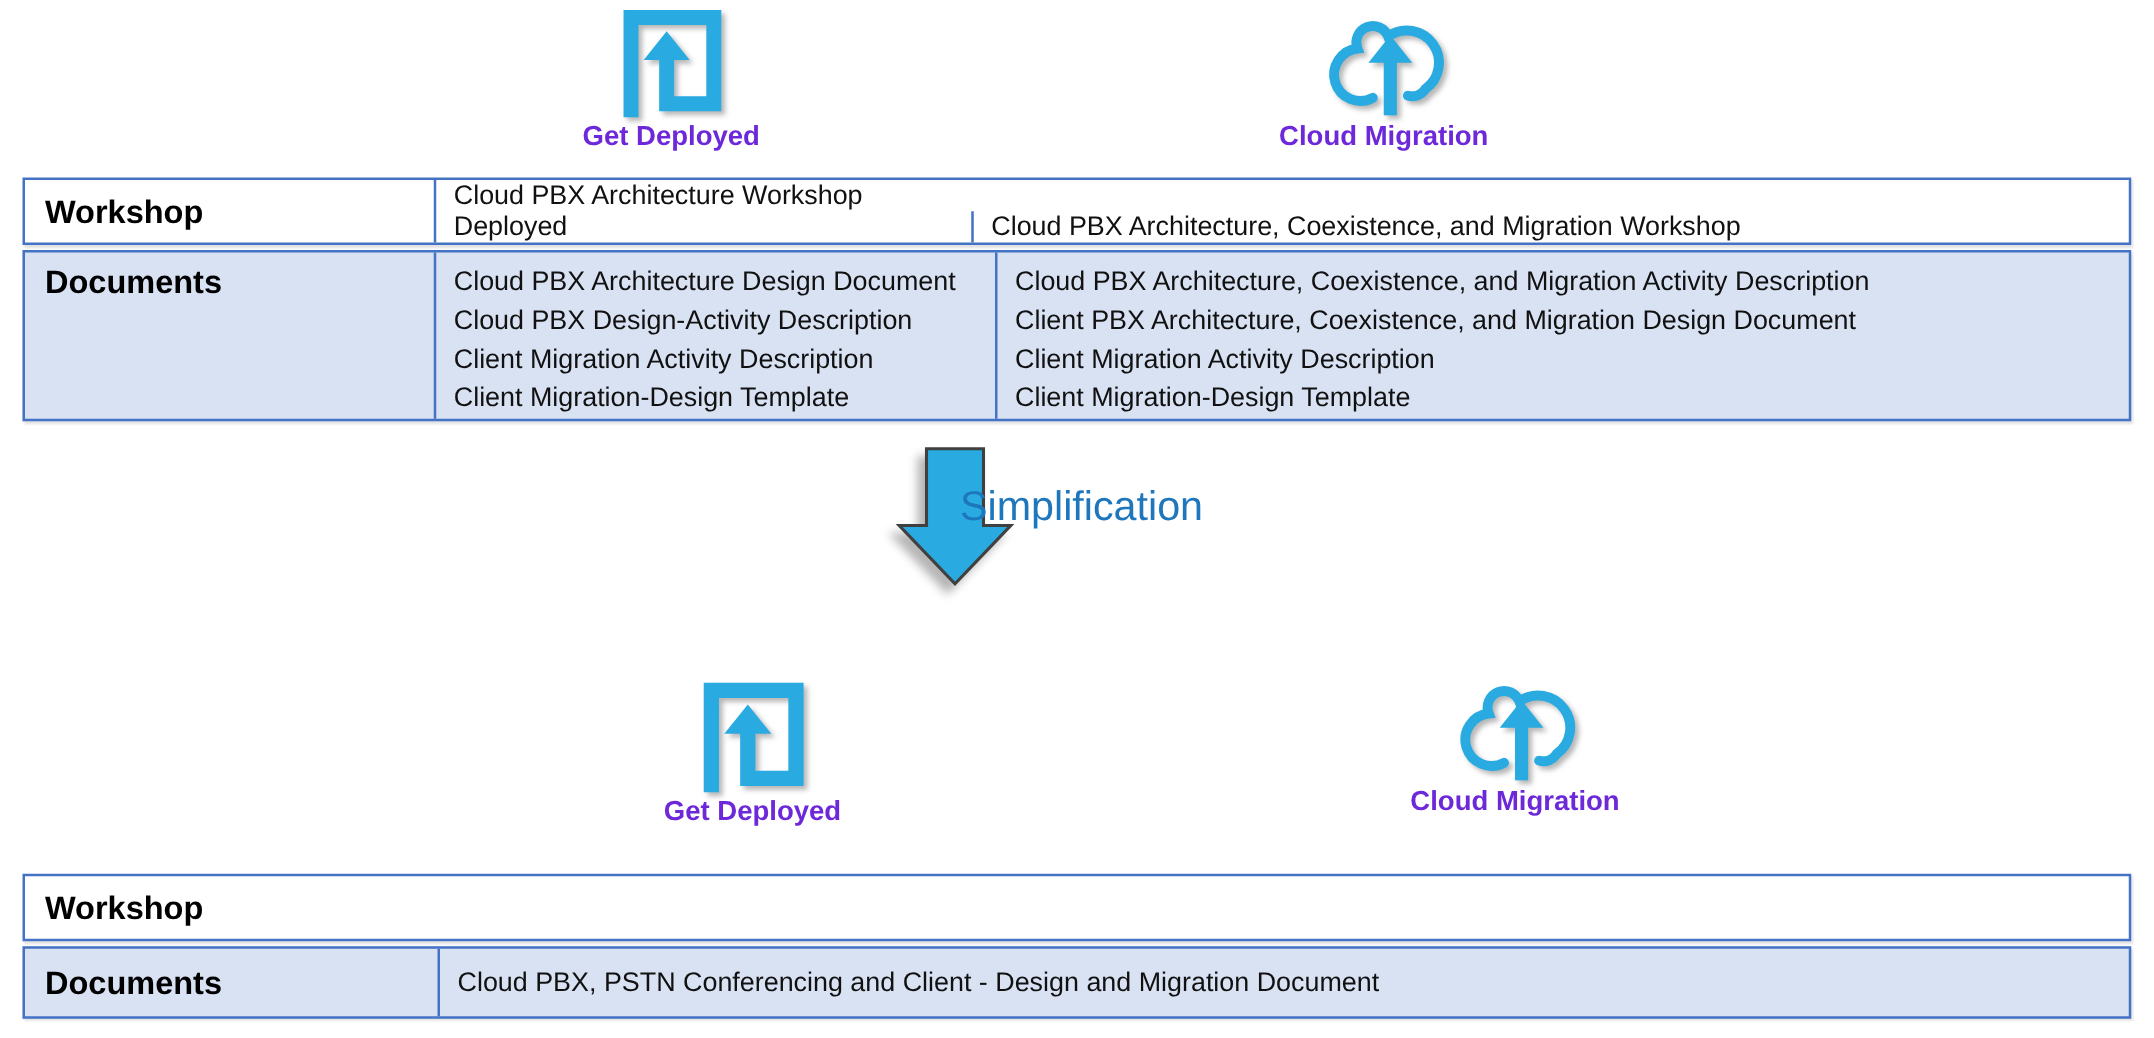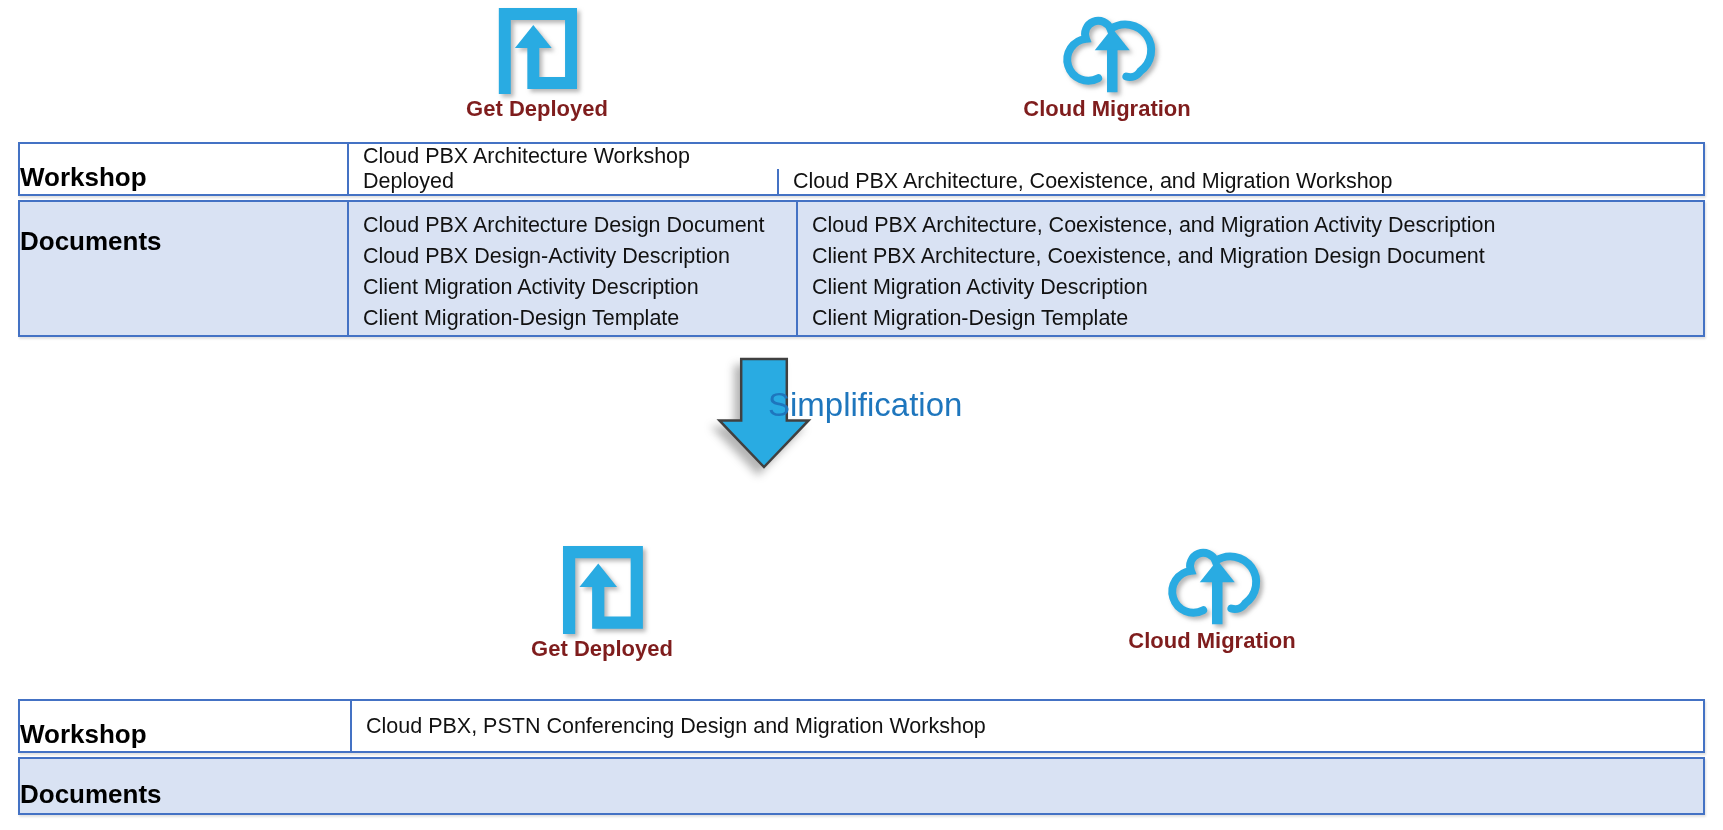--- a/index.html
+++ b/index.html
@@ -6,37 +6,37 @@
   body{
     width:1723px;height:830px;background:#ffffff;
     font-family:"Liberation Sans",sans-serif;color:#111111;
     position:relative;overflow:hidden;
   }
   .stage{position:absolute;inset:0;}
 
   
   .icon-block{position:absolute;display:flex;flex-direction:column;align-items:center;}
   .icon-svg{filter:drop-shadow(3px 3px 2px rgba(110,110,110,0.5));}
-  .icon-label{font-weight:700;font-size:22px;color:#7f1d1d;margin-top:2px;white-space:nowrap;letter-spacing:0px;}
+  .icon-label{font-weight:700;font-size:22px;color:#6d28d9;margin-top:2px;white-space:nowrap;letter-spacing:0px;}
 
   .cyan-stroke{stroke:var(--icon_cyan);fill:none;}
   .cyan-fill{fill:var(--icon_cyan);}
 
   
   .tbl{position:absolute;}
   .trow{
     display:flex;box-sizing:border-box;background:#ffffff;
     border:2px solid var(--table_border);
     box-shadow:1px 2px 2px rgba(0,0,0,0.12);
   }
   .trow.alt{background:var(--documents_row_bg);}
   .tgap{height:4px;}
   .cell{box-sizing:border-box;display:flex;align-items:center;}
   .cell + .cell{border-left:2px solid var(--table_border);}
-  .cell.head{font-weight:700;font-size:26px;color:#000;margin-top:16px;}
+  .cell.head{font-weight:700;font-size:26px;padding-left:16px;color:#000;}
   .cell.body{font-size:21.5px;padding-left:14px;padding-right:10px;}
   .cell.top-align{align-items:flex-start;padding-top:8px;}
   .doc-lines{line-height:31px;font-size:21.5px;}
 
   
   .big-arrow{position:absolute;filter:drop-shadow(-6px 7px 4px rgba(90,90,90,0.45));}
   .arrow-poly{fill:var(--arrow_fill);stroke:var(--arrow_outline);stroke-width:2.5;stroke-linejoin:miter;}
   .simp-label{
     position:absolute;font-size:33px;color:var(--simplification_color);
     white-space:nowrap;
@@ -114,23 +114,23 @@
       <path class="cyan-stroke" d="M50,87 A24,24 0 1 1 36,42 A15,15 0 0 1 64,31 A26,26 0 1 1 98,79 A14,14 0 0 1 82,85" stroke-width="9" stroke-linecap="round"></path>
       <polygon class="cyan-fill" points="66,30 86,55 46,55"></polygon>
       <rect class="cyan-fill" x="60" y="54" width="12" height="49"></rect>
     </svg>
     <div class="icon-label">Cloud Migration</div>
   </div>
 
   <div class="tbl" style="left:18px;top:699px;width:1687px;">
     <div class="trow" style="height:54px;">
       <div class="cell head" style="width:330px;">Workshop</div>
-      <div class="cell body" style="flex:1;">
-        <span>Cloud PBX, PSTN Conferencing Design and Migration Workshop</span>
-      </div>
     </div>
     <div class="tgap"></div>
     <div class="trow alt" style="height:58px;">
       <div class="cell head" style="width:330px;">Documents</div>
+      <div class="cell body" style="flex:1;">
+        <span>Cloud PBX, PSTN Conferencing and Client - Design and Migration Document</span>
+      </div>
     </div>
   </div>
 
 </div>
 
 </body></html>

